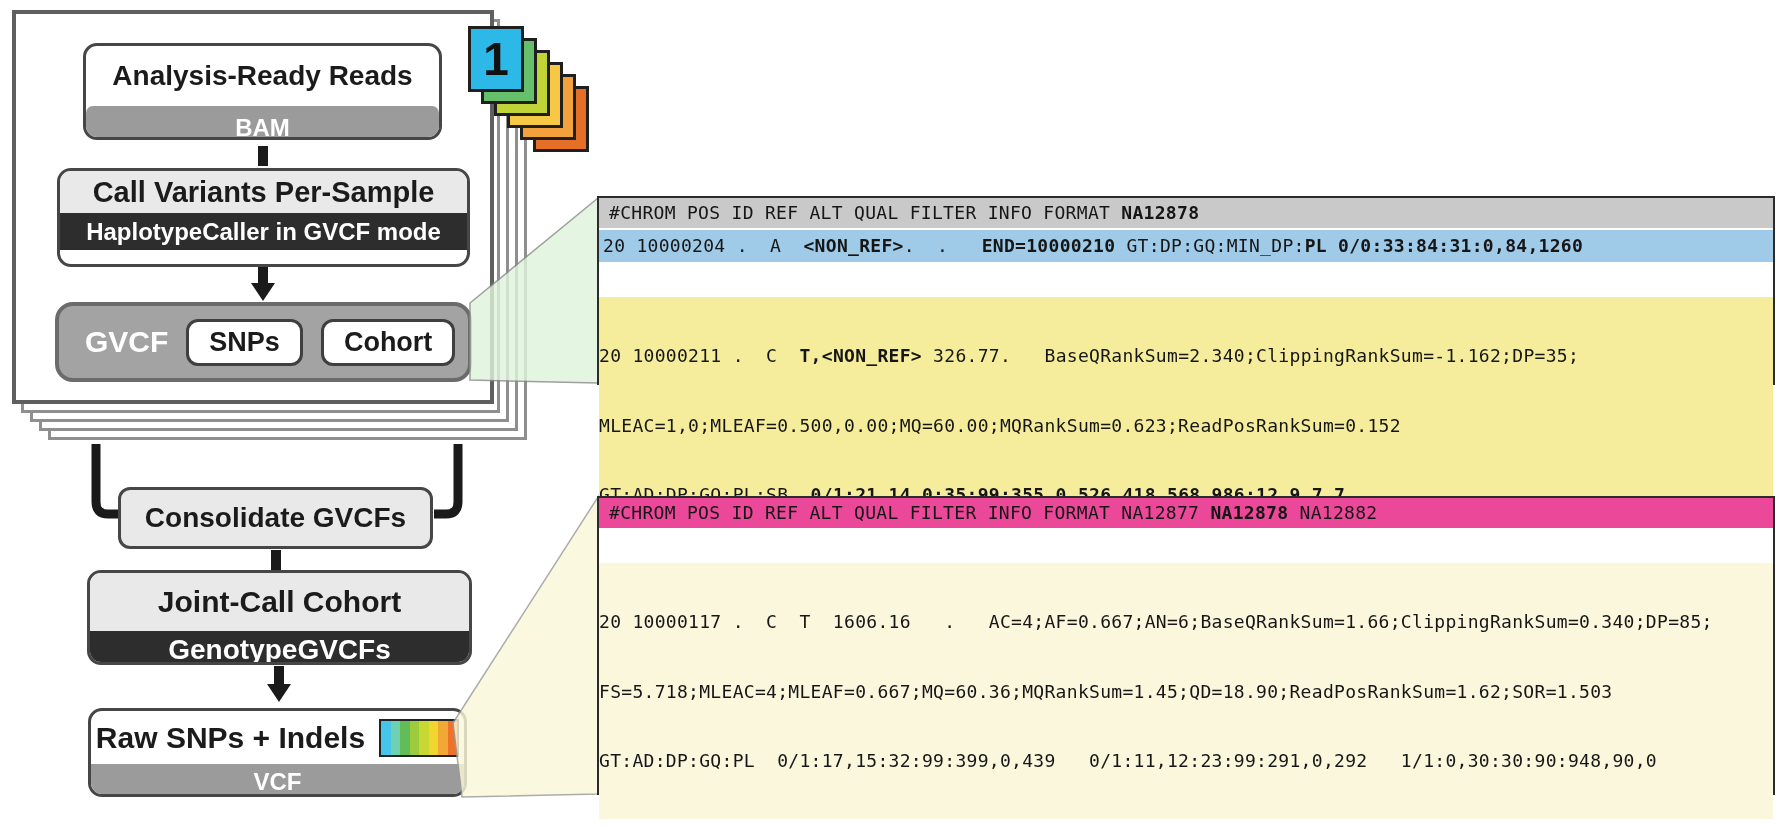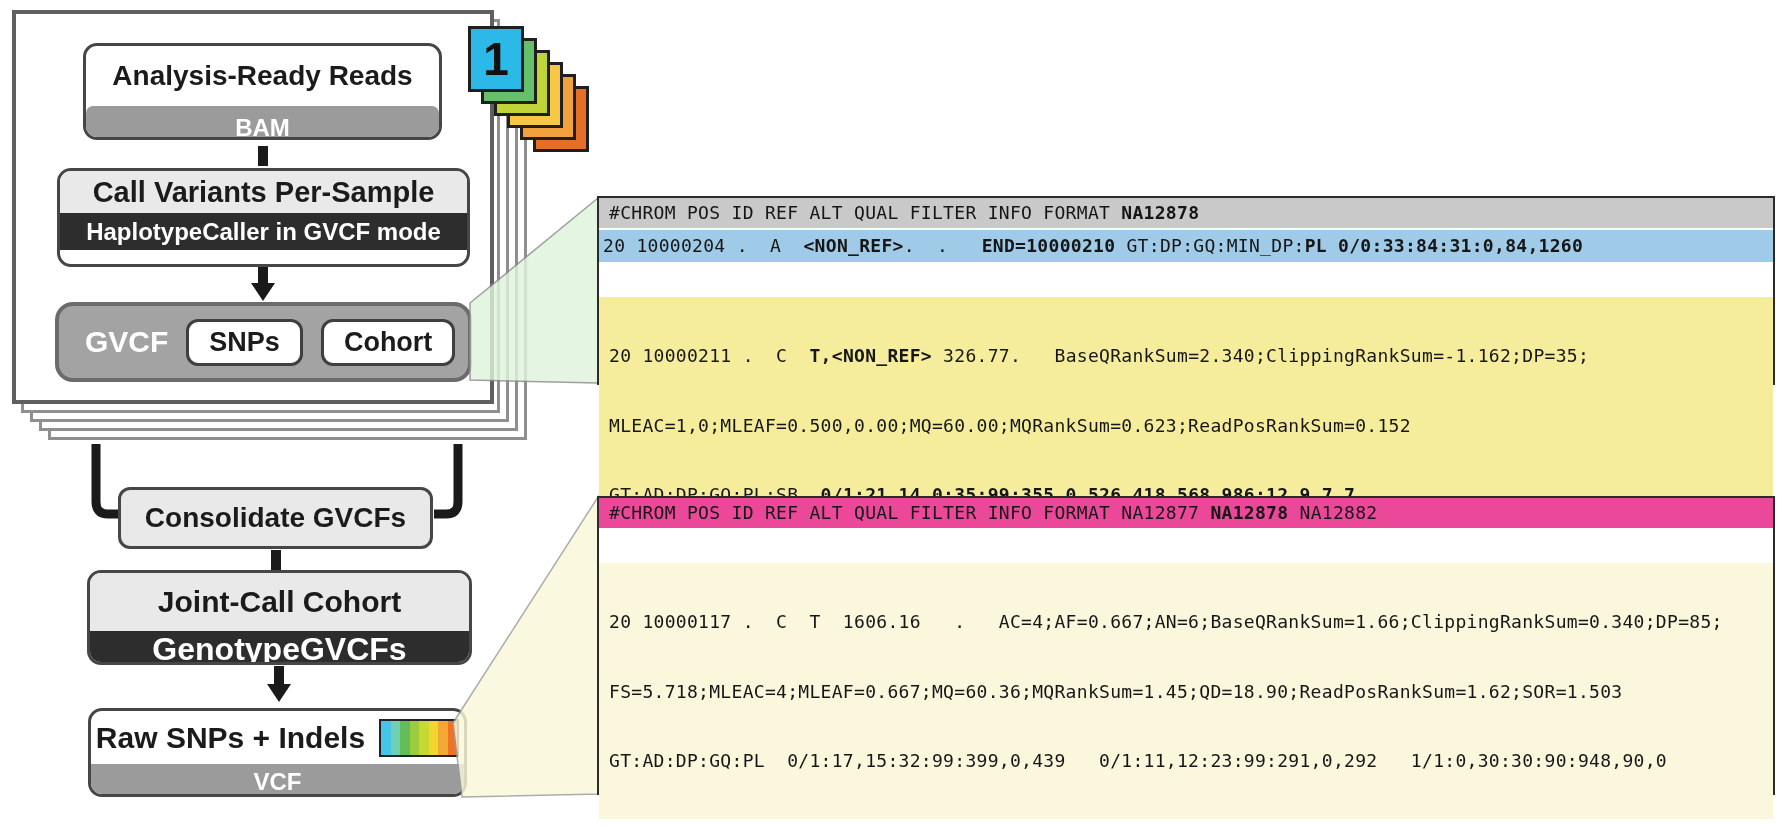--- a/index.html
+++ b/index.html
@@ -36,21 +36,21 @@
   .rainbow div{flex:1;}
 
   
   .panel{position:absolute;box-sizing:border-box;border:2px solid #2b2b2b;background:#fff;
          font-family:"DejaVu Sans Mono",monospace;font-size:18px;color:#161616;
          letter-spacing:0.3px;}
   .prow{white-space:pre;overflow:hidden;margin-top:2px;}
   .prow:first-child{margin-top:0;}
   .phead{height:30px;line-height:29px;padding:0 10px;}
   .prow1{height:32px;line-height:31px;padding:0 4px;}
-  .prowml{padding:3px 10px 2px;margin-top:35px;}
+  .prowml{padding:3px 0 2px;margin-top:35px;}
   .pline{line-height:27.5px;white-space:pre;overflow:hidden;}
 </style>
 </head>
 <body>
 
 <div id="stage">
 
   <div class="abs page" style="left:48px;top:46px;width:479px;height:394px;"></div>
   <div class="abs page" style="left:39px;top:37px;width:479px;height:394px;"></div>
   <div class="abs page" style="left:30px;top:28px;width:479px;height:394px;"></div>
@@ -97,21 +97,21 @@
     <span class="chip">SNPs</span>
     <span class="chip">Cohort</span>
   </div>
 
   <div class="fbox lightbox" style="left:118px;top:487px;width:315px;height:62px;border-radius:12px;background:#e9e9e9;">
     <div class="title" style="height:56px;font-size:28px;">Consolidate GVCFs</div>
   </div>
 
   <div class="fbox" style="left:87px;top:570px;width:385px;height:95px;">
     <div class="title lightbox" style="height:58px;font-size:30px;">Joint-Call Cohort</div>
-    <div class="bar darkbar" style="height:37px;font-size:32px;">GenotypeGVCFs</div>
+    <div class="bar darkbar" style="height:37px;font-size:28px;">GenotypeGVCFs</div>
   </div>
 
   <div class="fbox" style="left:88px;top:708px;width:379px;height:89px;">
     <div class="title" style="height:53px;font-size:30px;gap:14px;">
       <span>Raw SNPs + Indels</span>
       <span class="rainbow">
           <div style="background: rgb(69, 198, 232);"></div>
           <div style="background: rgb(111, 208, 178);"></div>
           <div style="background: rgb(98, 189, 88);"></div>
           <div style="background: rgb(156, 203, 61);"></div>

